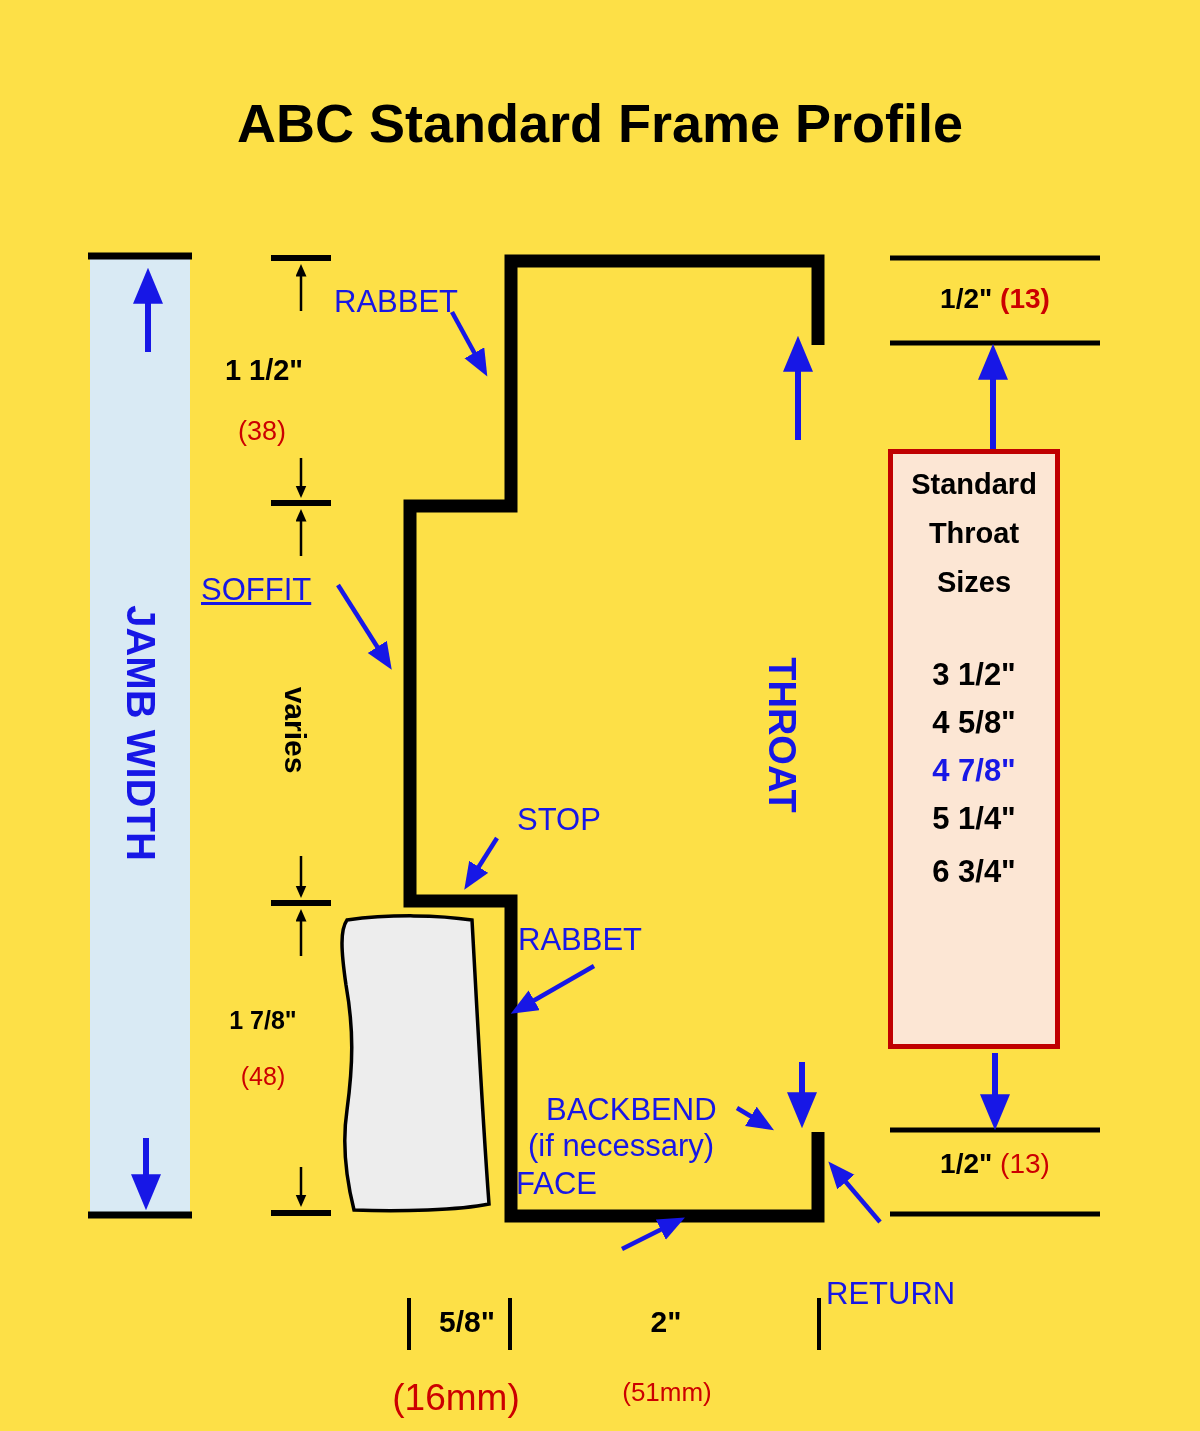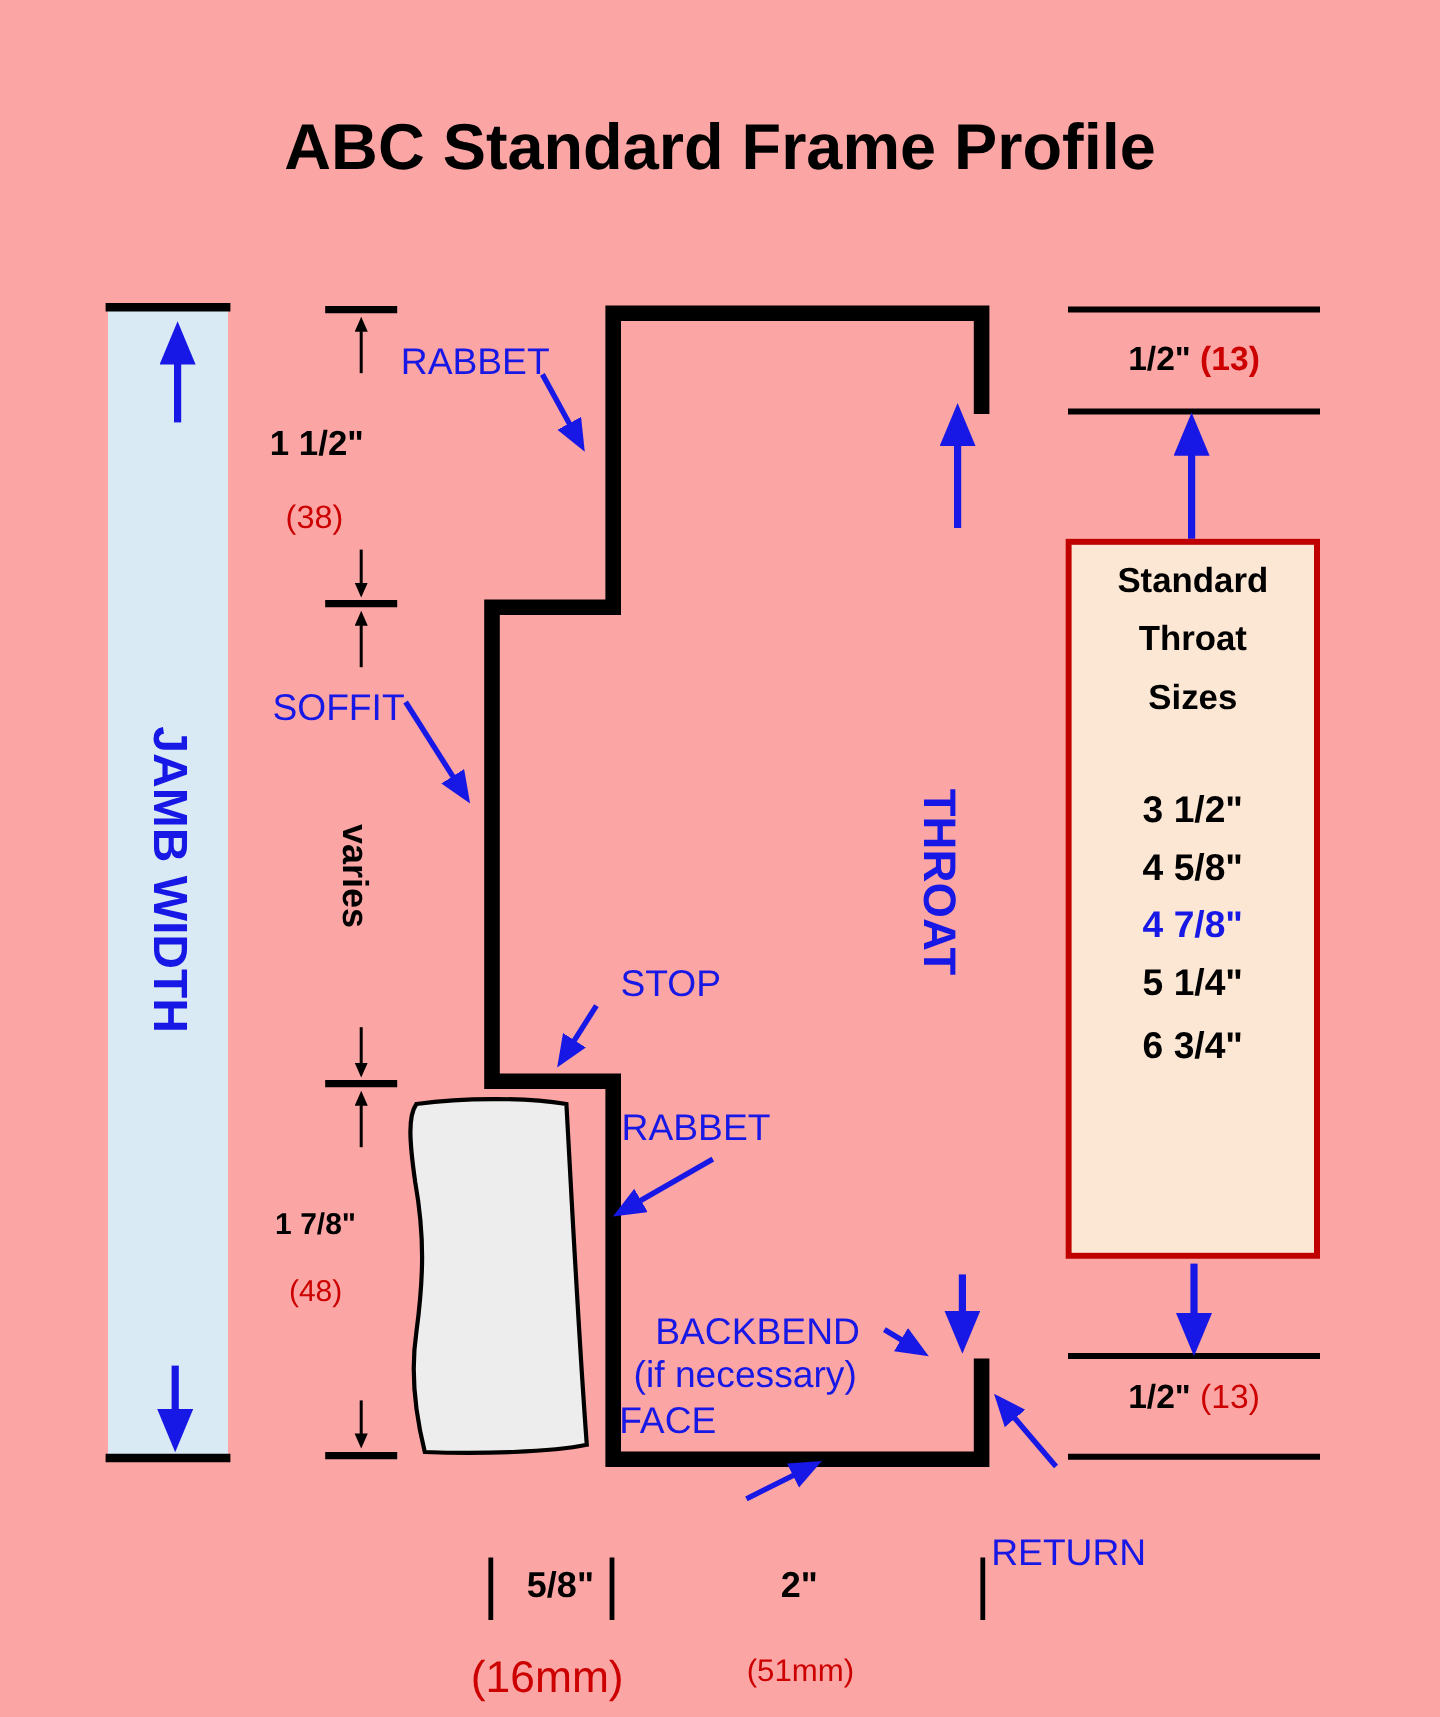--- a/index.html
+++ b/index.html
@@ -5,21 +5,21 @@
   :root{
     --blue:#1717e6;
     --red:#cc0000;
     --jamb:#d9eaf4;
     --peach:#fce6d4;
     --boxred:#c00000;
     --wall:#ededed;
   }
   html,body{margin:0;padding:0;background:#fff;}
   #stage{
-    position:relative;width:1200px;height:1431px;background:#fca5a5;overflow:hidden;
+    position:relative;width:1200px;height:1431px;background:#fde047;overflow:hidden;
     font-family:"Liberation Sans",sans-serif;
   }
   svg{position:absolute;left:0;top:0;z-index:1;}
   .lbl{position:absolute;z-index:2;white-space:nowrap;line-height:1.1;}
   .blue{color:var(--blue);font-size:31px;}
   .red{color:var(--red);margin-top:22px;}
   .bold{font-weight:bold;}
   .ctr{transform:translateX(-50%);}
   .rot{transform:translate(-50%,-50%) rotate(90deg);transform-origin:center;}
 
@@ -29,36 +29,36 @@
   #jamb-width{left:141px;top:733px;font-size:40px;font-weight:bold;color:var(--blue);}
   #varies{left:295px;top:730px;font-size:30px;font-weight:bold;color:#000;}
   #throat{left:781px;top:735px;font-size:38px;font-weight:bold;color:var(--blue);}
 
   #dim-head-in{left:264px;top:355px;font-size:29px;}
   #dim-head-mm{left:262px;top:395px;font-size:27px;}
   #dim-stop-in{left:263px;top:1007px;font-size:25px;}
   #dim-stop-mm{left:263px;top:1041px;font-size:25px;}
 
   #rabbet-top{left:334px;top:285px;}
-  #soffit{left:227px;top:573px;}
+  #soffit{left:201px;top:573px;text-decoration:underline;}
   #stop{left:517px;top:803px;}
   #rabbet-bottom{left:518px;top:923px;}
   #backbend{left:546px;top:1093px;}
   #backbend-note{left:528px;top:1129px;}
   #face{left:516px;top:1167px;text-align:center;}
   #return{left:826px;top:1229px;margin-top:48px;}
 
   #dim-tr{left:995px;top:284px;font-size:28px;}
   #dim-br{left:995px;top:1149px;font-size:28px;}
   #dim-tr .v,#dim-br .v{font-weight:bold;color:#000;}
   #dim-tr .m{font-weight:bold;color:var(--red);}
   #dim-br .m{font-weight:normal;color:var(--red);}
 
   #throat-box{
-    position:absolute;left:888px;top:449px;width:212px;height:600px;z-index:2;
+    position:absolute;left:888px;top:449px;width:172px;height:600px;z-index:2;
     background:var(--peach);border:5px solid var(--boxred);box-sizing:border-box;
     text-align:center;color:#000;
   }
   #throat-box .hd{font-size:29px;font-weight:bold;line-height:49px;}
   #throat-box .hd-wrap{padding-top:6px;}
   #throat-box .sizes{margin-top:44px;}
   #throat-box .sz{font-size:31px;font-weight:bold;line-height:48px;}
   #throat-box .sz.hl{color:var(--blue);}
   #throat-box .sz.last{margin-top:5px;}
 

